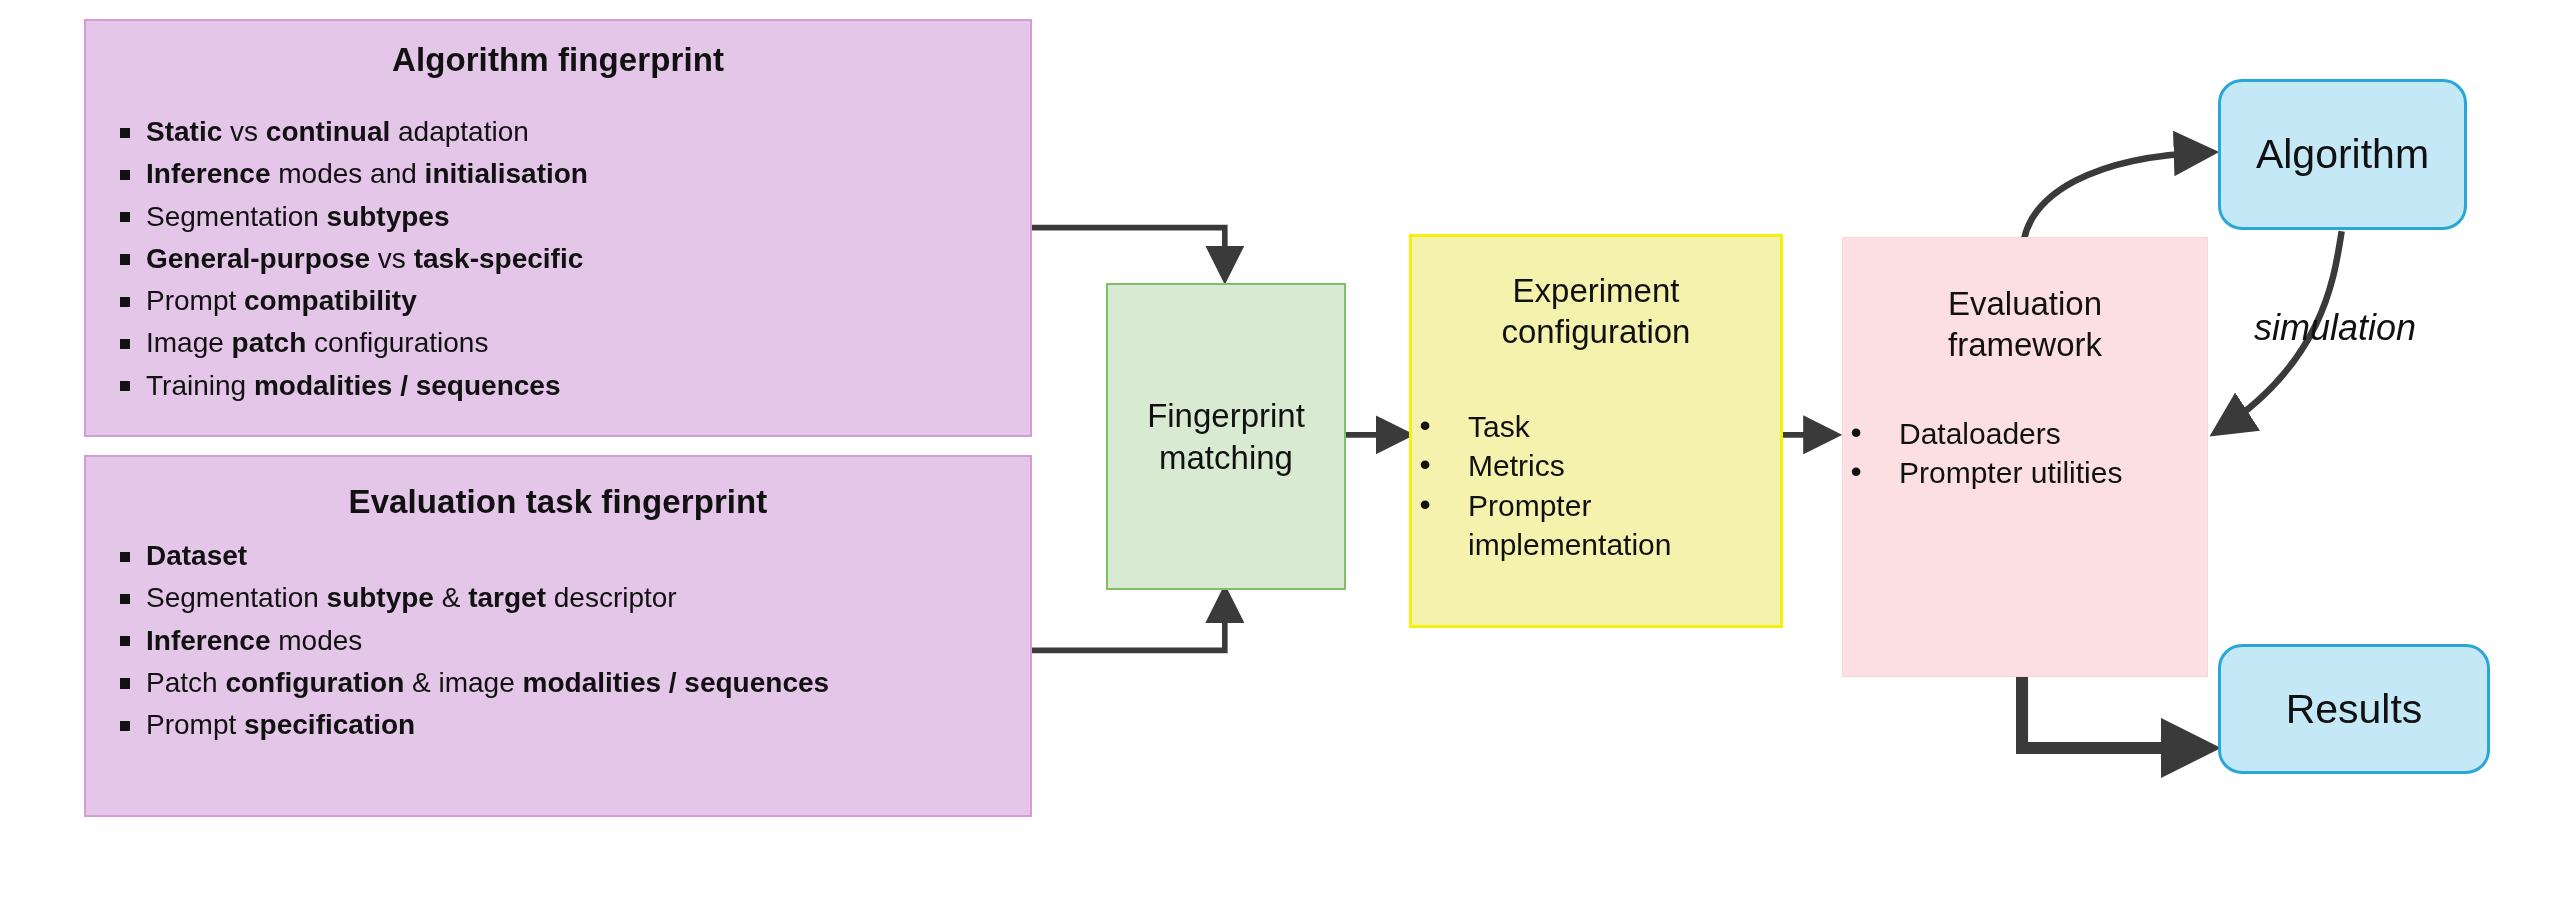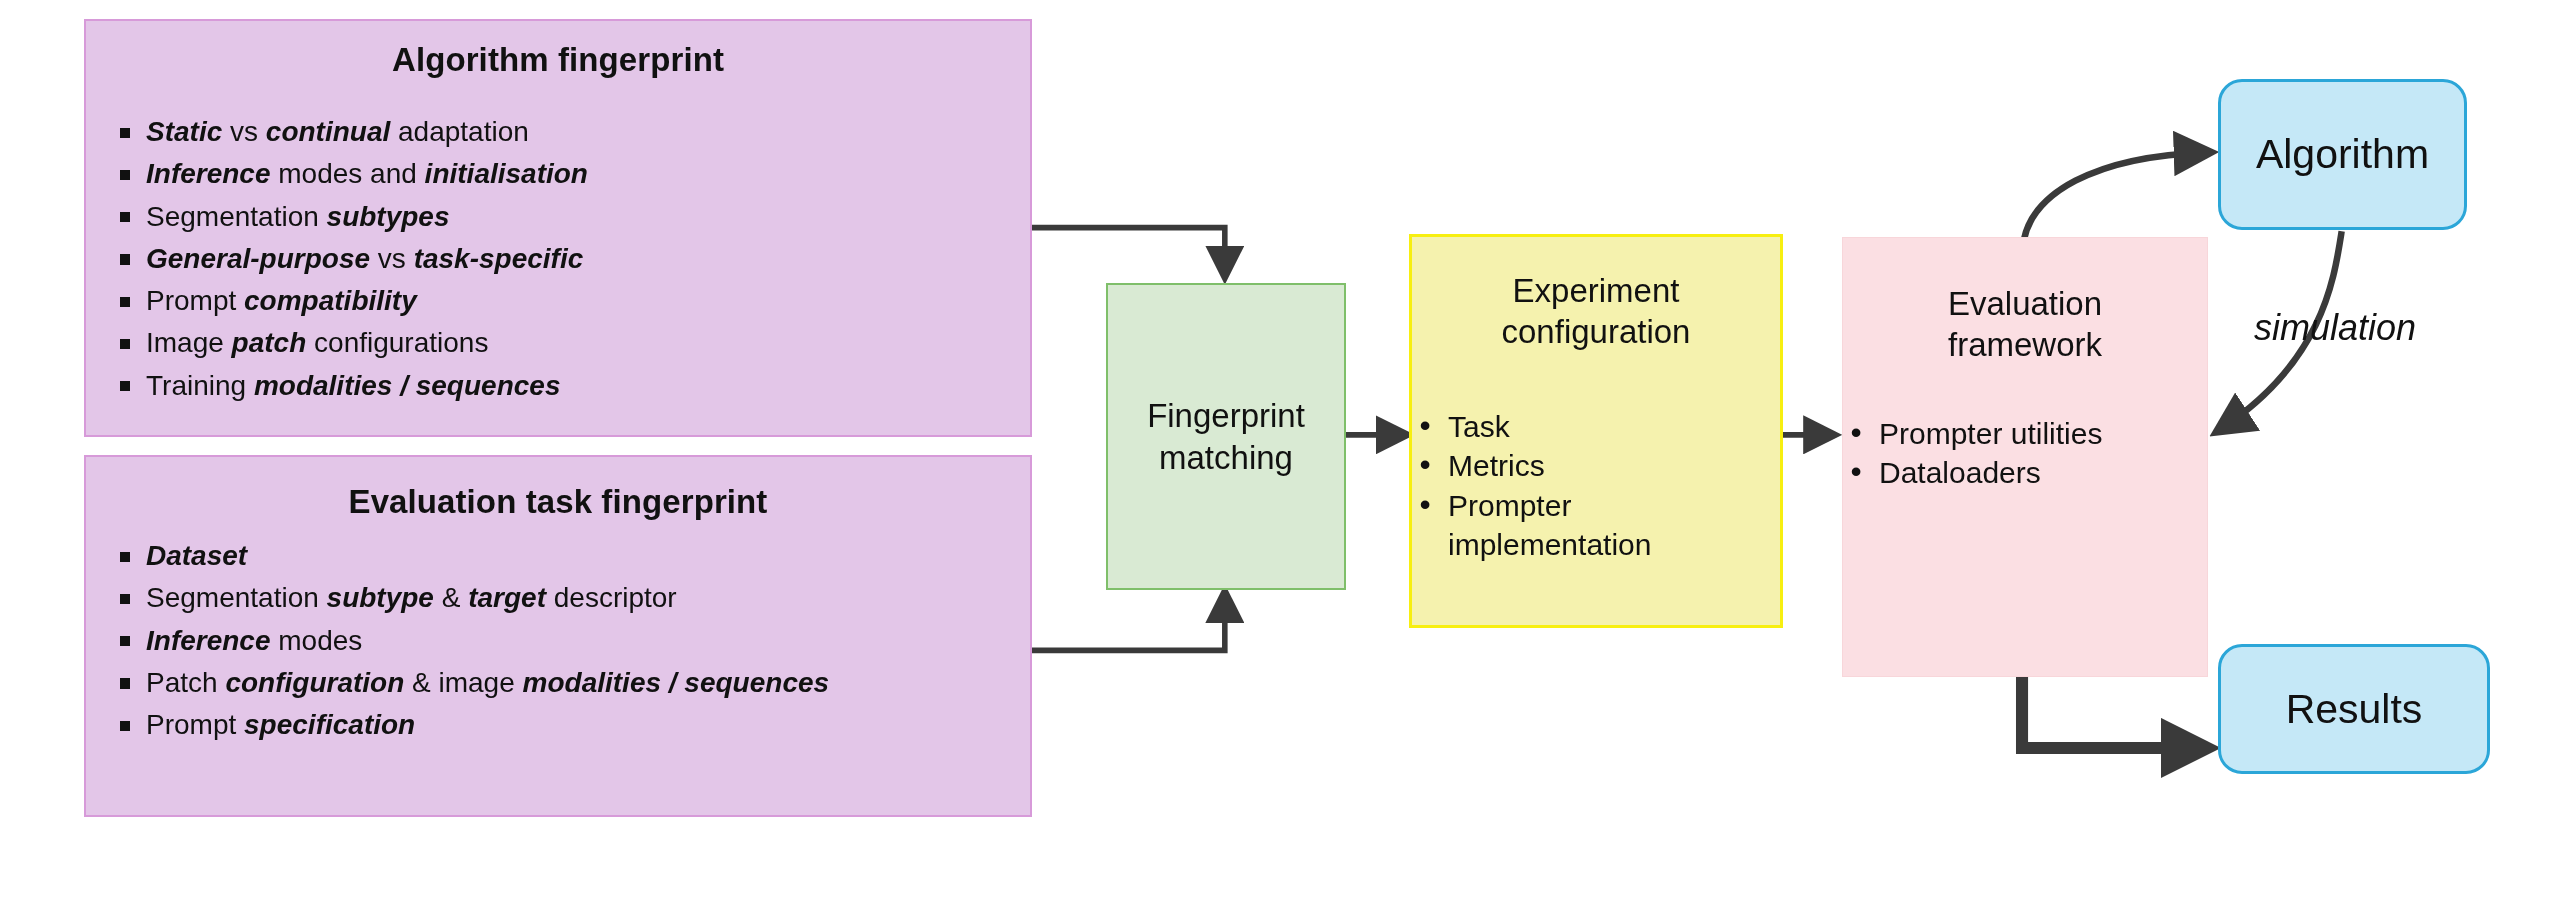--- a/index.html
+++ b/index.html
@@ -48,21 +48,21 @@
   }
   ul.sq-list li::before {
     content: "";
     position: absolute;
     left: 5.6px;
     top: 16.7px;
     width: 10.2px;
     height: 10.2px;
     background: #111;
   }
-  ul.sq-list li b { font-weight: 700; font-style: italic; }
+  ul.sq-list li b { font-weight: 700; }
   ul.sq-list li span.lt { font-weight: 400; }
 
   
   .panel-green {
     background: #d9ead3;
     border: 2.8px solid #7fbf6a;
     display: flex;
     align-items: center;
     justify-content: center;
   }
@@ -89,21 +89,21 @@
     line-height: 1.25;
     color: #111;
   }
   ul.dot-list {
     list-style: none;
     margin: 0;
     padding: 0;
   }
   ul.dot-list li {
     position: relative;
-    padding-left: 36px;
+    padding-left: 56px;
     font-size: 30px;
     line-height: 1.32;
     color: #111;
   }
   ul.dot-list li::before {
     content: "\2022";
     position: absolute;
     left: 7.4px;
     top: -2.8px;
     font-size: 32px;
@@ -222,24 +222,24 @@
       </ul>
   </div>
 
   <div class="box panel-pink" style="left:1842px; top:237px; width:366px; height:440px;">
     <div class="panel-head" style="margin-top:45px;">
       <div>Evaluation</div>
       <div>framework</div>
     </div>
     <ul class="dot-list" id="eval-list" style="margin-top:48px; margin-left:0px;">
         <li>
+          <div>Dataloaders</div>
+        </li>
+        <li>
           <div>Prompter utilities</div>
-        </li>
-        <li>
-          <div>Dataloaders</div>
         </li>
       </ul>
   </div>
 
   <div class="box panel-blue" style="left:2218px; top:79px; width:249px; height:151px;">
     <span class="btxt">Algorithm</span>
   </div>
 
   <div class="box panel-blue" style="left:2218px; top:644px; width:272px; height:130px;">
     <span class="btxt">Results</span>

